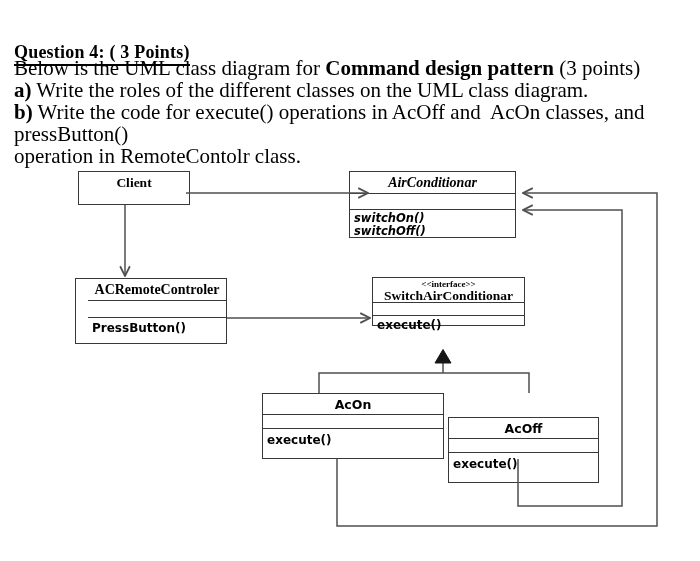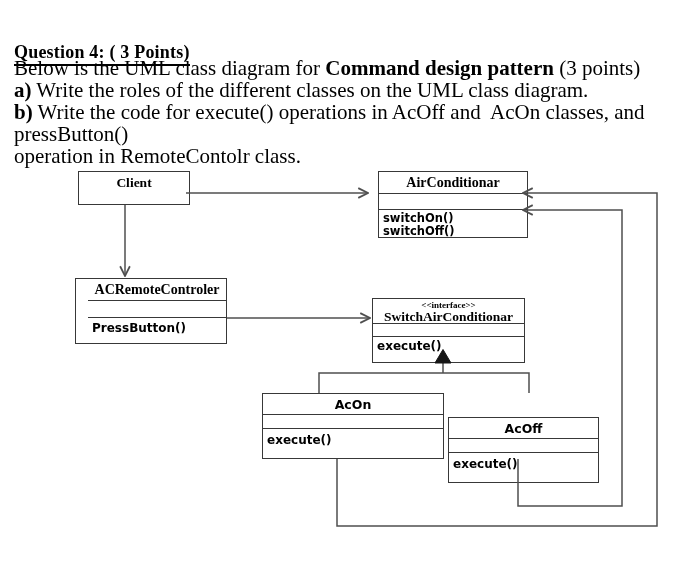--- a/index.html
+++ b/index.html
@@ -36,38 +36,38 @@
   <div class="q-body">
     <p><span>Below is the UML class diagram for </span><b>Command design pattern</b><span> (3 points)</span></p>
     <p><b>a)</b><span> Write the roles of the different classes on the UML class diagram.</span></p>
     <p><b>b)</b><span> Write the code for execute() operations in AcOff and  AcOn classes, and pressButton()</span><br><span>operation in RemoteContolr class.</span></p>
   </div>
 
   <div class="uml-box" style="left:62px;top:171px;width:112px;height:34px;margin-left:16px;">
     <div class="uml-name" style="font-size:13.5px;">Client</div>
   </div>
 
-  <div class="uml-box" style="left:378px;top:171px;width:150px;height:67px;">
+  <div class="uml-box" style="left:349px;top:171px;width:167px;height:67px;font-style:italic;">
     <div class="uml-name" style="height:19px;">AirConditionar</div>
     <div class="cmp" style="height:16px;"></div>
     <div class="cmp uml-ops" style="height:28.5px;">
       <div>switchOn()</div>
       <div>switchOff()</div>
     </div>
   </div>
 
   <div class="uml-box" style="left:75px;top:278px;width:152px;height:66px;padding-left:12px;">
     <div class="uml-name" style="height:18.5px;">ACRemoteControler</div>
     <div class="cmp" style="height:17px;"></div>
     <div class="cmp uml-ops" style="height:26.5px;padding-top:4px;font-size:12px;">
       <div>PressButton()</div>
     </div>
   </div>
 
-  <div class="uml-box" style="left:372px;top:298px;width:153px;height:65px;">
+  <div class="uml-box" style="left:372px;top:277px;width:153px;height:49px;">
     <div style="height:24px;">
       <div class="uml-stereo">&lt;&lt;interface&gt;&gt;</div>
       <div class="uml-name" style="font-size:13.5px;line-height:13px;padding-top:0;">SwitchAirConditionar</div>
     </div>
     <div class="cmp" style="height:13px;"></div>
     <div class="cmp uml-ops" style="height:25px;padding-top:3px;font-size:12px;">
       <div>execute()</div>
     </div>
   </div>
 

